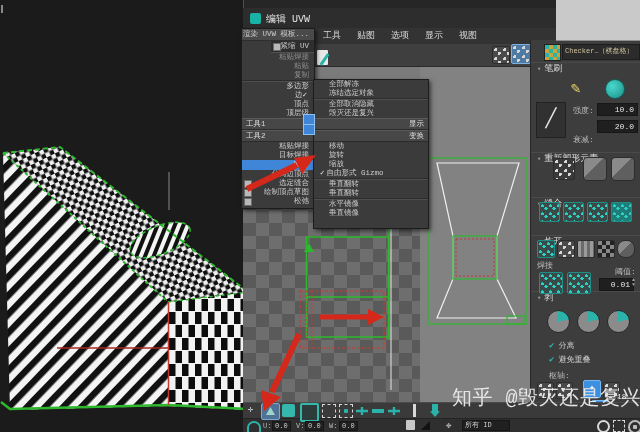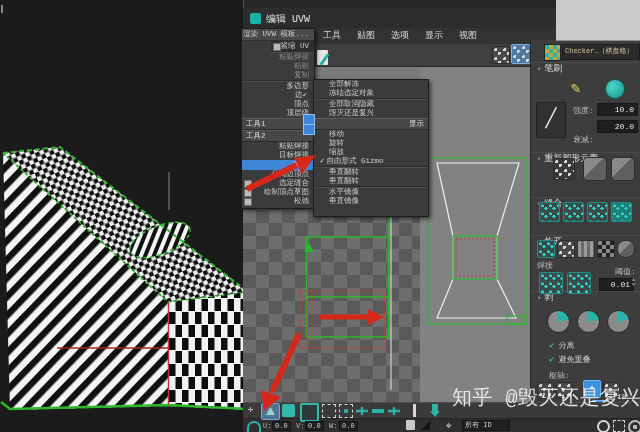--- a/index.html
+++ b/index.html
@@ -289,20 +289,21 @@
   <div class="a" style="left:303px;top:114px;width:10px;height:9px;background:#3f86d9;border:1px solid #8fc0ef;z-index:7"></div>
   <div class="a" style="left:303px;top:124px;width:10px;height:9px;background:#3f86d9;border:1px solid #8fc0ef;z-index:7"></div>
 
   <div class="a menu mR" style="left:313px;top:79px;width:114px;z-index:6">
     <div class="mrow">全部解冻</div>
     <div class="mrow">冻结选定对象</div>
     <div class="msep"></div>
     <div class="mrow">全部取消隐藏</div>
     <div class="mrow">毁灭还是复兴</div>
     <div class="mhdr rt">显示</div>
+    <div class="mhdr rt">变换</div>
     <div class="mrow">移动</div>
     <div class="mrow">旋转</div>
     <div class="mrow">缩放</div>
     <div class="mrow" style="padding-left:6px">
       <span class="mck">✓</span><span>自由形式 Gizmo</span>
     </div>
     <div class="msep"></div>
     <div class="mrow">垂直翻转</div>
     <div class="mrow">垂直翻转</div>
     <div class="msep"></div>

